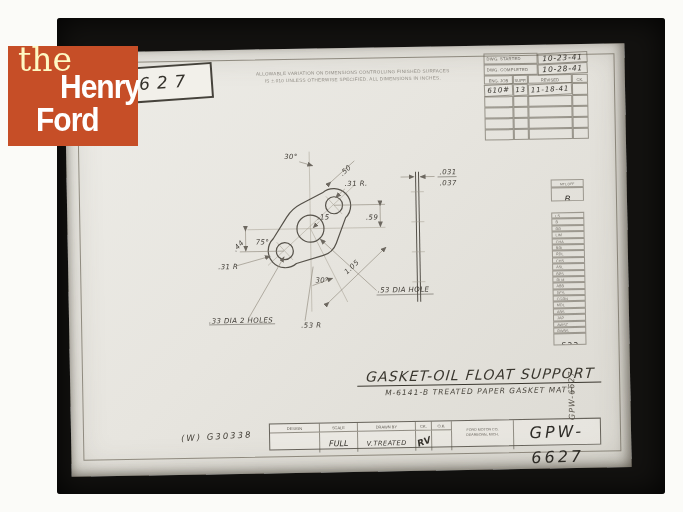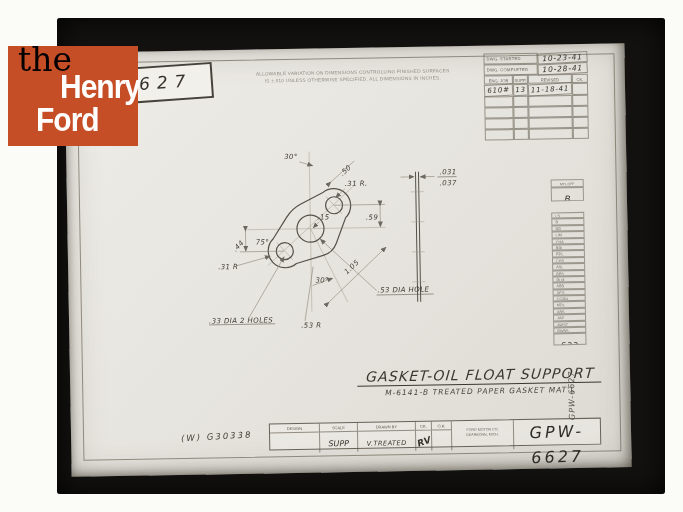--- a/index.html
+++ b/index.html
@@ -70,21 +70,21 @@
   .tb-scale span{font-size:8px;line-height:16px;}
   .tb-drawn span{font-size:6.5px;line-height:16px;letter-spacing:.5px;}
   .tb-ck span{font-size:9px;line-height:15px;display:inline-block;transform:rotate(-18deg);font-weight:700;}
   
   .accession{position:absolute;left:110px;top:381px;font-size:8.5px;letter-spacing:2px;transform:rotate(-2deg);color:#48443c;}
   .margin-note{position:absolute;left:497px;top:300px;height:76px;writing-mode:vertical-rl;
                transform:rotate(180deg);font-size:8px;letter-spacing:1px;color:#5c574e;}
   
   .logo{position:absolute;left:8px;top:46px;width:130px;height:100px;background:#c64e27;}
   .logo .the{position:absolute;left:10px;top:-6px;font-family:"DejaVu Serif",serif;
-             font-size:33px;color:#000000;}
+             font-size:33px;color:#fef9c3;}
   .logo .big{position:absolute;font-family:"Liberation Sans",sans-serif;font-weight:700;
              font-size:30px;letter-spacing:-1px;color:#fff;transform:scaleY(1.08);}
   .logo .henry{left:52px;top:24px;}
   .logo .ford{left:28px;top:57px;}
   svg text{font-family:"DejaVu Sans",sans-serif;font-style:italic;fill:#44403a;
            font-size:7px;letter-spacing:.4px;}
 </style>
 </head>
 <body>
 
@@ -260,21 +260,21 @@
       <div class="tb-h">CK.</div>
       <div class="tb-h">O.K.</div>
       <div class="tb-co">
         <div>FORD MOTOR CO.</div>
         <div>DEARBORN, MICH.</div>
       </div>
       <div class="tb-pn">
         <span class="hand">GPW-6627</span>
       </div>
       <div class="tb-v"></div>
-      <div class="tb-v tb-scale"><span class="hand">SUPP</span></div>
+      <div class="tb-v tb-scale"><span class="hand">FULL</span></div>
       <div class="tb-v tb-drawn"><span class="hand">V.TREATED</span></div>
       <div class="tb-v tb-ck"><span class="hand">RV</span></div>
       <div class="tb-v"></div>
     </div>
 
     <div class="accession hand">(W) G30338</div>
     <div class="margin-note hand">GPW-6627</div>
   </div>
 </div>
 

